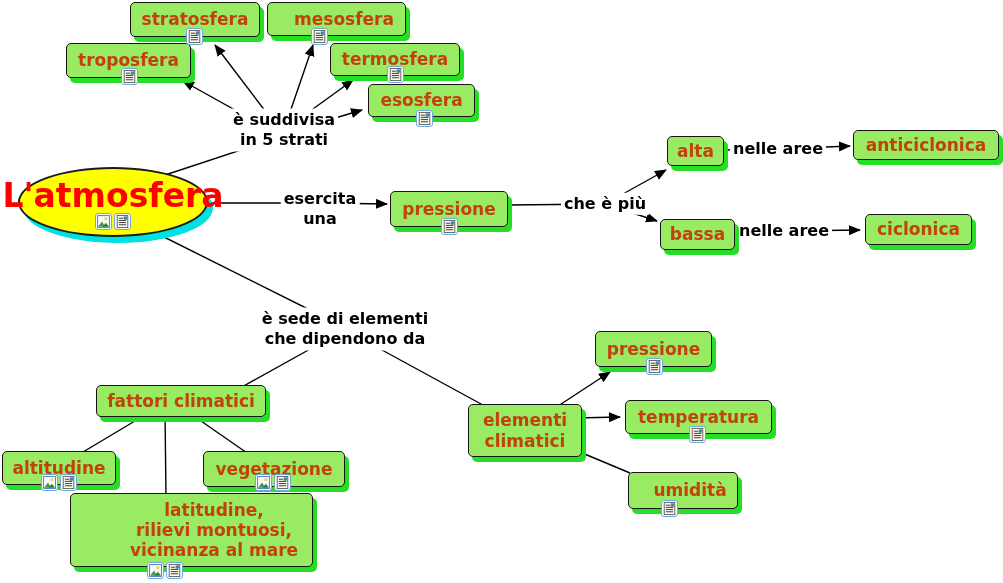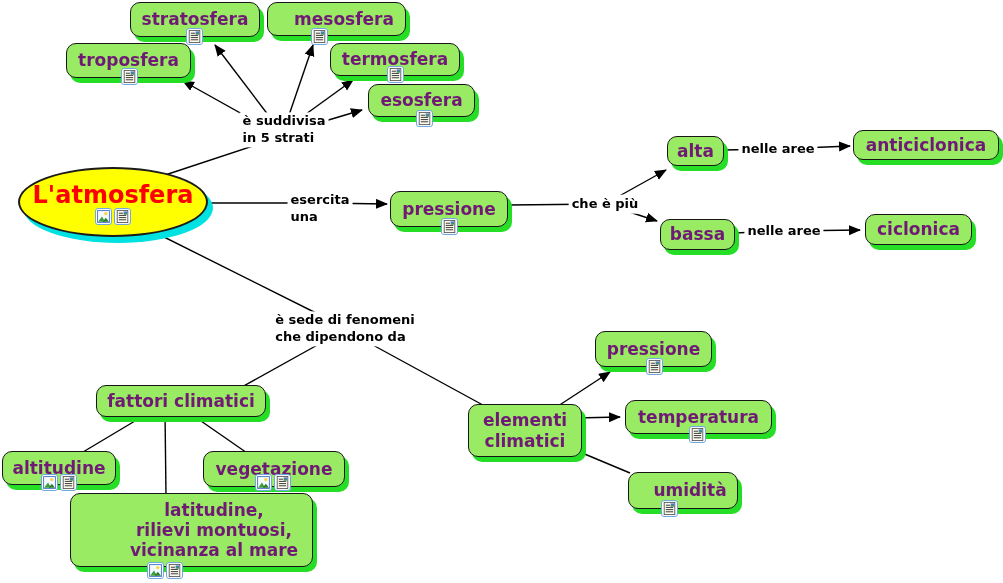--- a/index.html
+++ b/index.html
@@ -1,29 +1,29 @@
 <!DOCTYPE html>
 <html><head>
 <meta charset="utf-8">
 <style>
   html,body{margin:0;padding:0;background:#fff;}
   #canvas{position:relative;width:1003px;height:583px;background:#fff;overflow:hidden;
           font-family:"DejaVu Sans","Liberation Sans",sans-serif;}
   #wires{position:absolute;left:0;top:0;z-index:0;}
   .node{position:absolute;z-index:2;background:#99EB63;border:1.6px solid #161616;
-        border-radius:10px;box-shadow:4px 5px 0 #27DE27;
+        border-radius:5px;box-shadow:4px 5px 0 #27DE27;
         display:flex;align-items:center;justify-content:center;
-        font-weight:bold;font-size:17px;color:#701a75;text-align:center;
+        font-weight:bold;font-size:17px;color:#c2410c;text-align:center;
         white-space:pre;line-height:1.18;}
   .root-ellipse{position:absolute;z-index:2;background:#FFFF00;border:2px solid #1b1b1b;
         border-radius:50%;box-shadow:5px 6px 0 #00E1E1;
         display:flex;flex-direction:column;align-items:center;justify-content:center;}
-  .root-label{font-weight:bold;font-size:24px;color:#FF0000;line-height:1;margin-top:4px;}
+  .root-label{font-weight:bold;font-size:33px;color:#FF0000;line-height:1;margin-top:4px;}
   .link-label{position:absolute;z-index:1;transform:translate(-50%,-50%);
-        font-weight:bold;font-size:13px;color:#000;
+        font-weight:bold;font-size:16px;color:#000;text-align:center;
         white-space:pre;line-height:1.28;background:#fff;padding:1px 3px;}
   .icon-row{position:absolute;z-index:3;display:flex;gap:2px;}
   .res-icon{display:inline-block;width:17px;height:17px;line-height:0;cursor:pointer;}
 </style>
 </head>
 <body>
 
 <div id="canvas">
 
   <svg id="wires" width="1003" height="583">
@@ -70,21 +70,21 @@
     </g>
   </svg>
 
   <div class="link-label" style="left:284px;top:130px;">è suddivisa
 in 5 strati</div>
   <div class="link-label" style="left:320px;top:209px;">esercita
 una</div>
   <div class="link-label" style="left:605px;top:204px;">che è più</div>
   <div class="link-label" style="left:778px;top:149px;">nelle aree</div>
   <div class="link-label" style="left:784px;top:231px;">nelle aree</div>
-  <div class="link-label" style="left:345px;top:329px;">è sede di fenomeni
+  <div class="link-label" style="left:345px;top:329px;">è sede di elementi
 che dipendono da</div>
 
   <div class="root-ellipse" style="left:18px;top:167px;width:186px;height:66px;">
     <span class="root-label">L'atmosfera</span>
     <span class="icon-row" style="position:static;margin-top:1px;">
       <span class="res-icon"><svg width="17" height="17" viewBox="0 0 17 17">
             <rect x="0.5" y="0.5" width="16" height="16" rx="2.5" fill="#fff" stroke="#6FA8DC"></rect>
             <rect x="2.6" y="2.6" width="11.8" height="11.8" fill="#f4fbff" stroke="#4472C4" stroke-width="0.9"></rect>
             <circle cx="10.8" cy="5.6" r="1.7" fill="#FFD23F"></circle>
             <path d="M3.1 13.8 L7 8.4 L10.2 13.8 Z" fill="#3E9B3E"></path>

